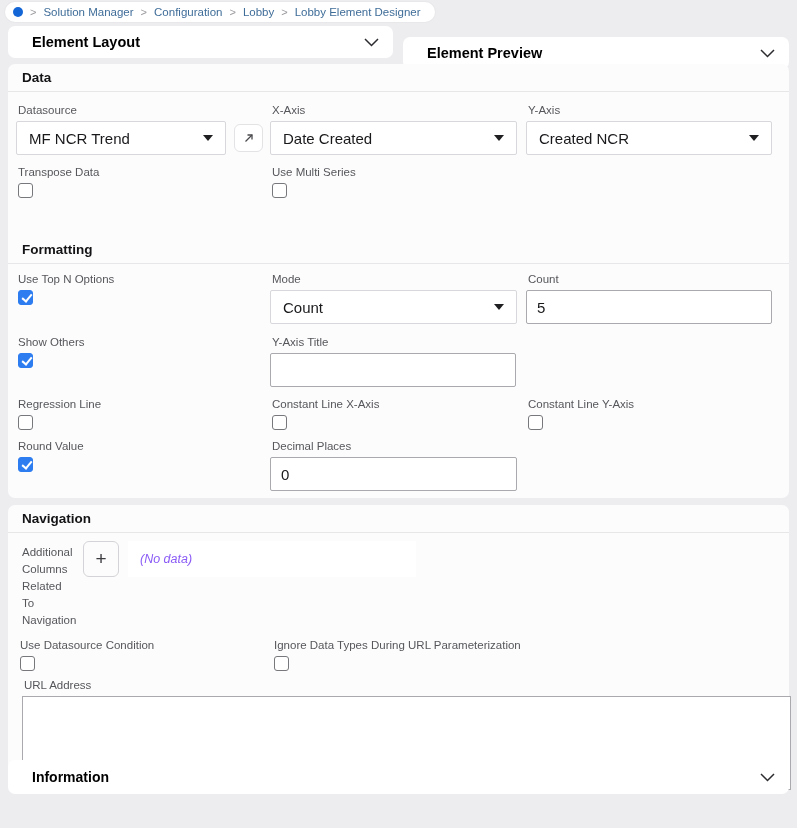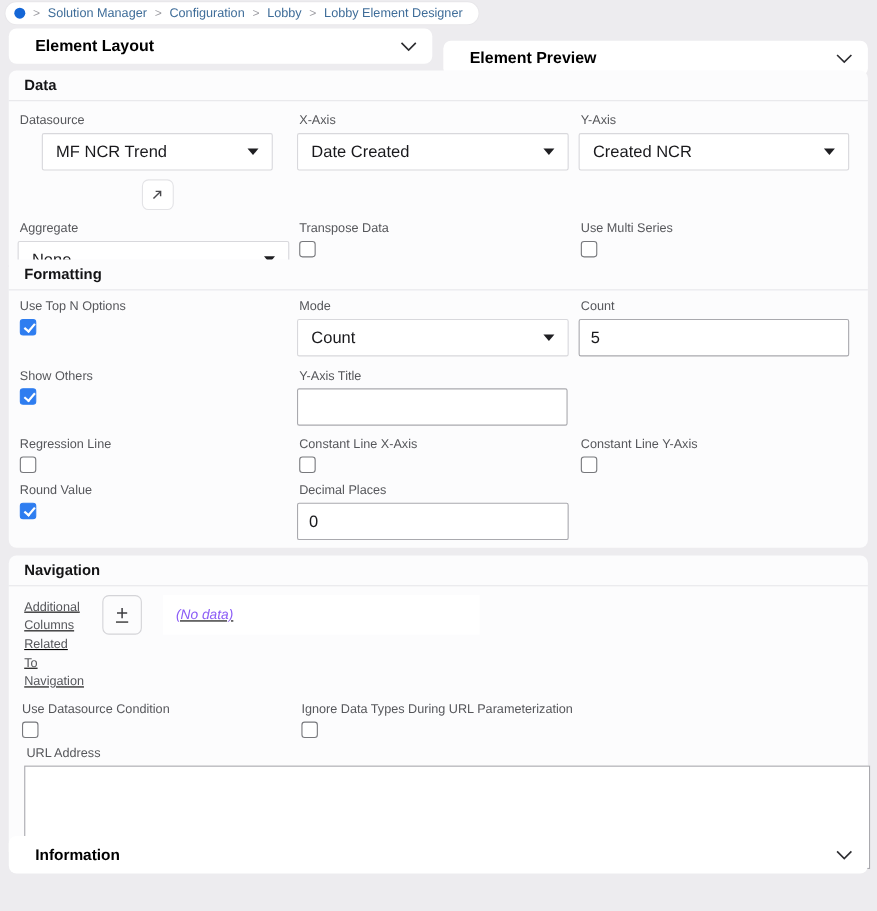--- a/index.html
+++ b/index.html
@@ -22,21 +22,21 @@
 
   
   .panel { position:absolute; left:8px; width:781px; background:#fcfcfd; border-radius:7px; }
   .panel-head { height:28px; display:flex; align-items:center; justify-content:space-between;
     padding:0 12px; border-bottom:1px solid #e7e7ea; }
   .panel-title { font-size:13.5px; font-weight:700; color:#141416; padding-left:2px; }
   .panel-body { padding:12px 8px 0 8px; }
 
   .grid3 { display:grid; grid-template-columns:254px 256px 255px; }
   .flabel { display:block; font-size:11.5px; color:#56575b; margin-bottom:5px; padding-left:2px; }
-  .hrow { display:flex; align-items:center; gap:8px;flex-direction:column; }
+  .hrow { display:flex; align-items:center; gap:8px; }
 
   
   .dd { height:34px; background:#fff; border:1px solid #d8d8dc; border-radius:2px;
     display:flex; align-items:center; justify-content:space-between; padding:0 12px; cursor:pointer; }
   .dd-val { font-size:15px; color:#19191c; }
   .caret { width:0; height:0; border-left:5px solid transparent; border-right:5px solid transparent;
     border-top:6px solid #1f1f22; }
   .w210{width:210px} .w247{width:247px} .w246{width:246px}
 
   
@@ -50,21 +50,21 @@
   
   .cb { width:15px; height:15px; border:1px solid #77787c; border-radius:3px; background:#fff;
     position:relative; margin-top:3px; margin-left:2px; cursor:pointer; }
   .cb.checked { background:#2e7df0; border-color:#2e7df0; }
   .cb.checked::after { content:''; position:absolute; left:4.5px; top:1px; width:4px; height:8px;
     border:solid #fff; border-width:0 2px 2px 0; transform:rotate(40deg); }
 
   .row { margin-bottom:11px; }
 
   
-  .addl-row { display:flex; align-items:flex-start; gap:19px; padding-left:6px; margin-bottom:10px;text-decoration:underline; }
+  .addl-row { display:flex; align-items:flex-start; gap:9px; padding-left:6px; margin-bottom:10px; }
   .addl-label { width:52px; font-size:11.5px; color:#56575b; line-height:17px; padding-top:3px; }
   .plus-btn { width:36px; height:36px; background:#fcfcfd; border:1px solid #d4d4d8; border-radius:6px;
     font-size:19px; color:#3c3c40; cursor:pointer; display:flex; align-items:center; justify-content:center;
     font-family:"Liberation Sans",sans-serif; }
   .nodata-strip { width:288px; height:36px; background:#fff; display:flex; align-items:center;
     padding:0 12px; font-size:12.5px; font-style:italic; color:#8b5cf6; }
 
   .url-block { padding:0 7px 0 6px; }
   .url-ta { width:769px; height:94px; background:#fff; border:1px solid #a9a9ae; resize:none;
     font-size:14px; font-family:"Liberation Sans",sans-serif; padding:6px 8px; outline:none; display:block; }
@@ -130,27 +130,20 @@
         <div>
           <label class="flabel">Y-Axis</label>
           <div class="dd w246">
             <span class="dd-val">Created NCR</span>
             <span class="caret"></span>
           </div>
         </div>
       </div>
       <div class="grid3 row">
         <div>
-          <label class="flabel">Aggregate</label>
-          <div class="dd w247">
-            <span class="dd-val">None</span>
-            <span class="caret"></span>
-          </div>
-        </div>
-        <div>
           <label class="flabel">Transpose Data</label>
           <div class="cb"></div>
         </div>
         <div>
           <label class="flabel">Use Multi Series</label>
           <div class="cb"></div>
         </div>
       </div>
     </div>
   </section>

